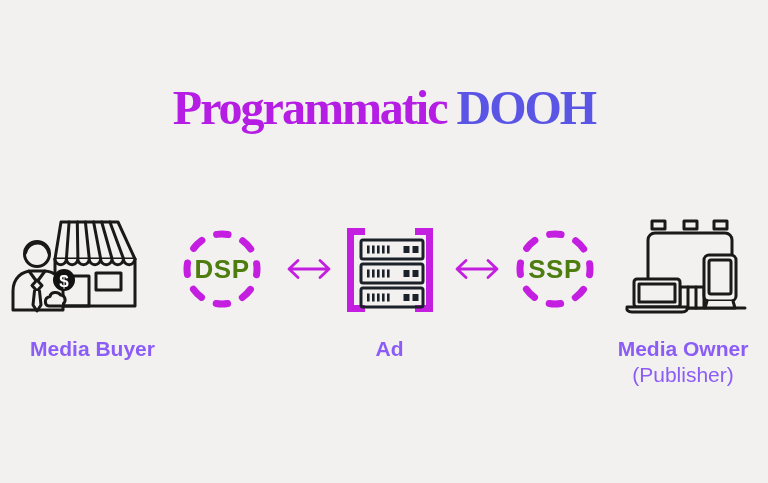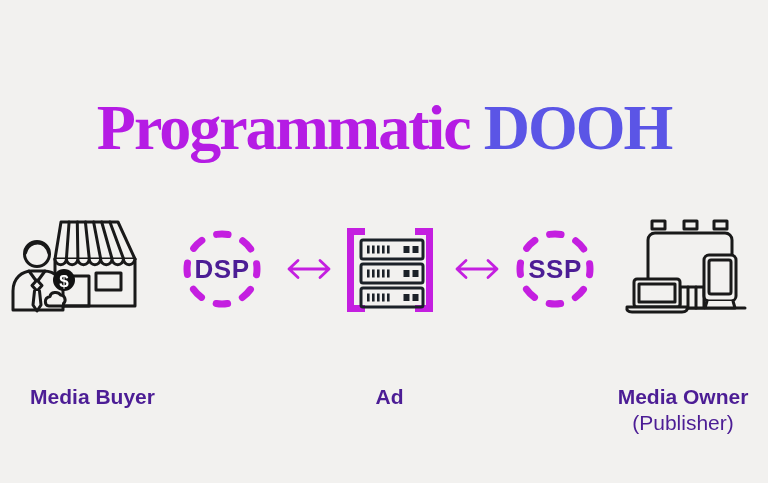--- a/index.html
+++ b/index.html
@@ -9,51 +9,50 @@
     overflow: hidden;
     background: #f2f1ef;
     font-family: "Liberation Sans", sans-serif;
   }
   .title {
     position: absolute;
     top: 50px; left: 0; width: 768px;
     text-align: center;
     font-family: "Liberation Serif", serif;
     font-weight: 700;
-    font-size: 64px;
+    font-size: 48px;
     letter-spacing: -2px;
     line-height: 1.1;
     white-space: nowrap;
   }
   .title .t1 { color: #b51ce4; }
   .title .t2 { color: #5b55e6; }
 
   .abs { position: absolute; }
 
   .node-circle {
     position: absolute;
     width: 84px; height: 84px;
   }
   .node-circle .circle-label {
     position: absolute;
     top: 0; left: 0; width: 84px; height: 84px;
     display: flex; align-items: center; justify-content: center;
     font-size: 26px;
     font-weight: 600;
     letter-spacing: 0.5px;
-    color: #4c1d95;
+    color: #4d7c0f;
   }
   .node-label {
     position: absolute;
     top: 336px;
     text-align: center;
-    color: #4c1d95;
+    color: #8b5cf6;
     font-size: 21px;
     line-height: 26px;
-    margin-top: 48px;
   }
   .node-label .main { display: block; font-weight: 700; }
   .node-label .sub  { display: block; font-weight: 400; }
 </style>
 </head>
 <body>
 
 <h1 class="title"><span class="t1">Programmatic </span><span class="t2">DOOH</span></h1>
 
 <div class="abs" style="left:8px; top:209px;">

